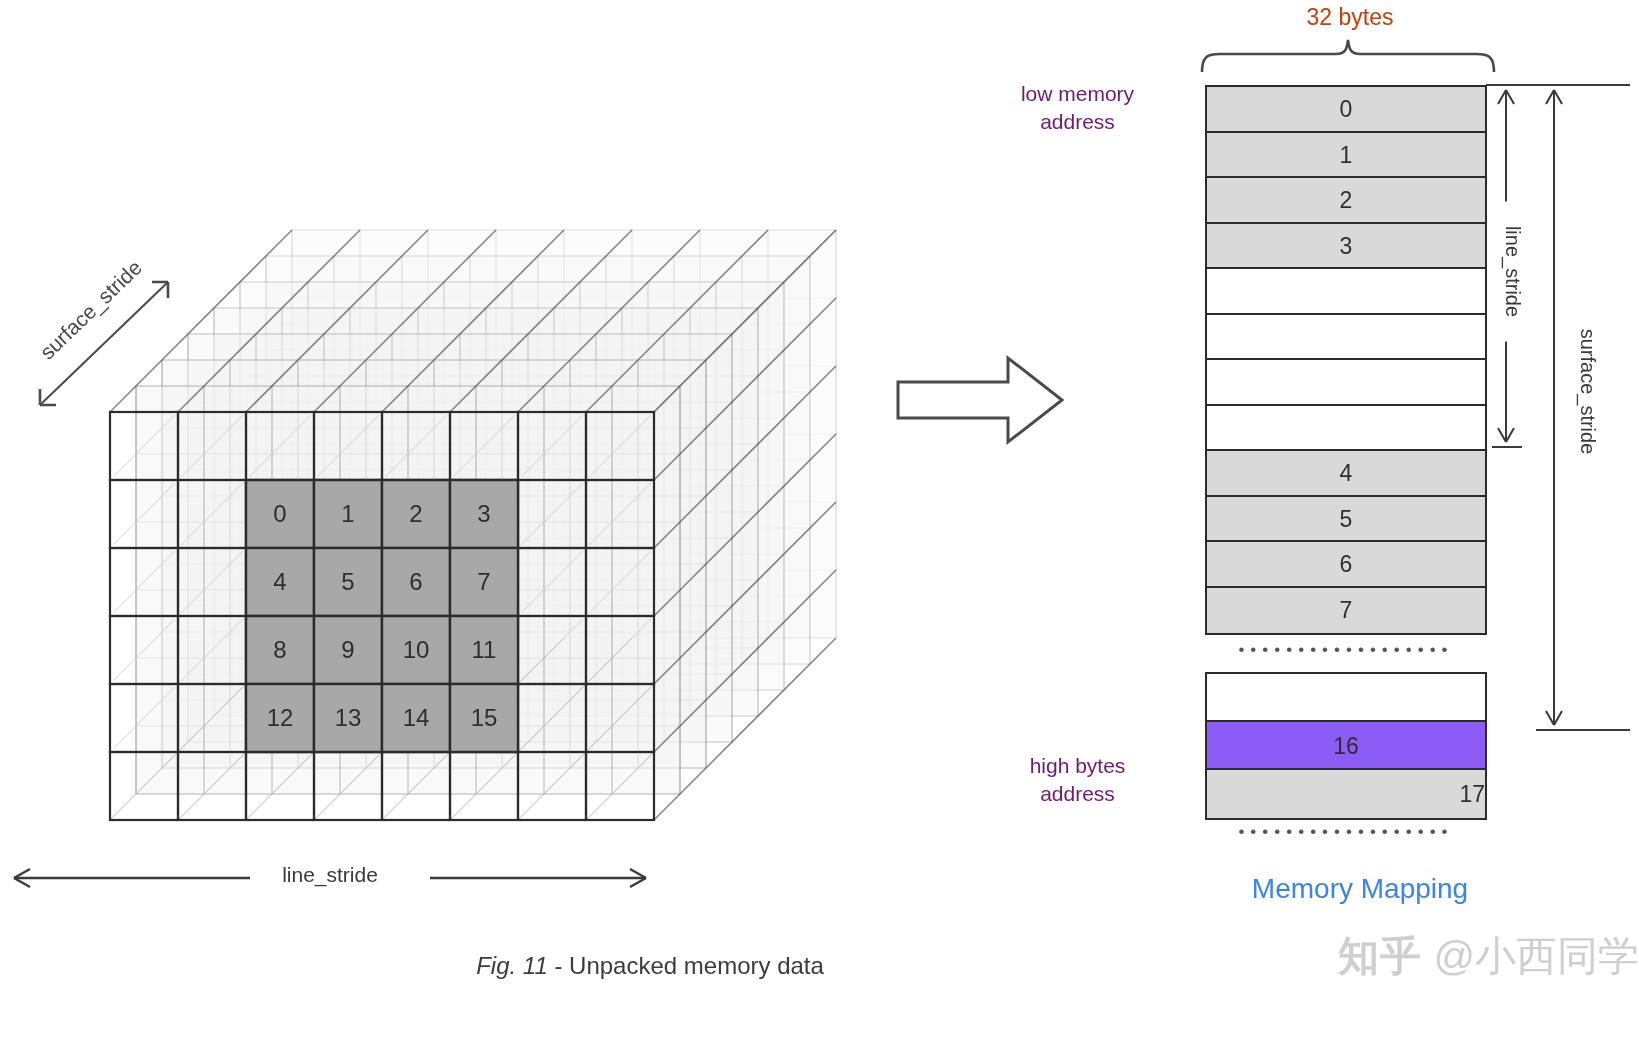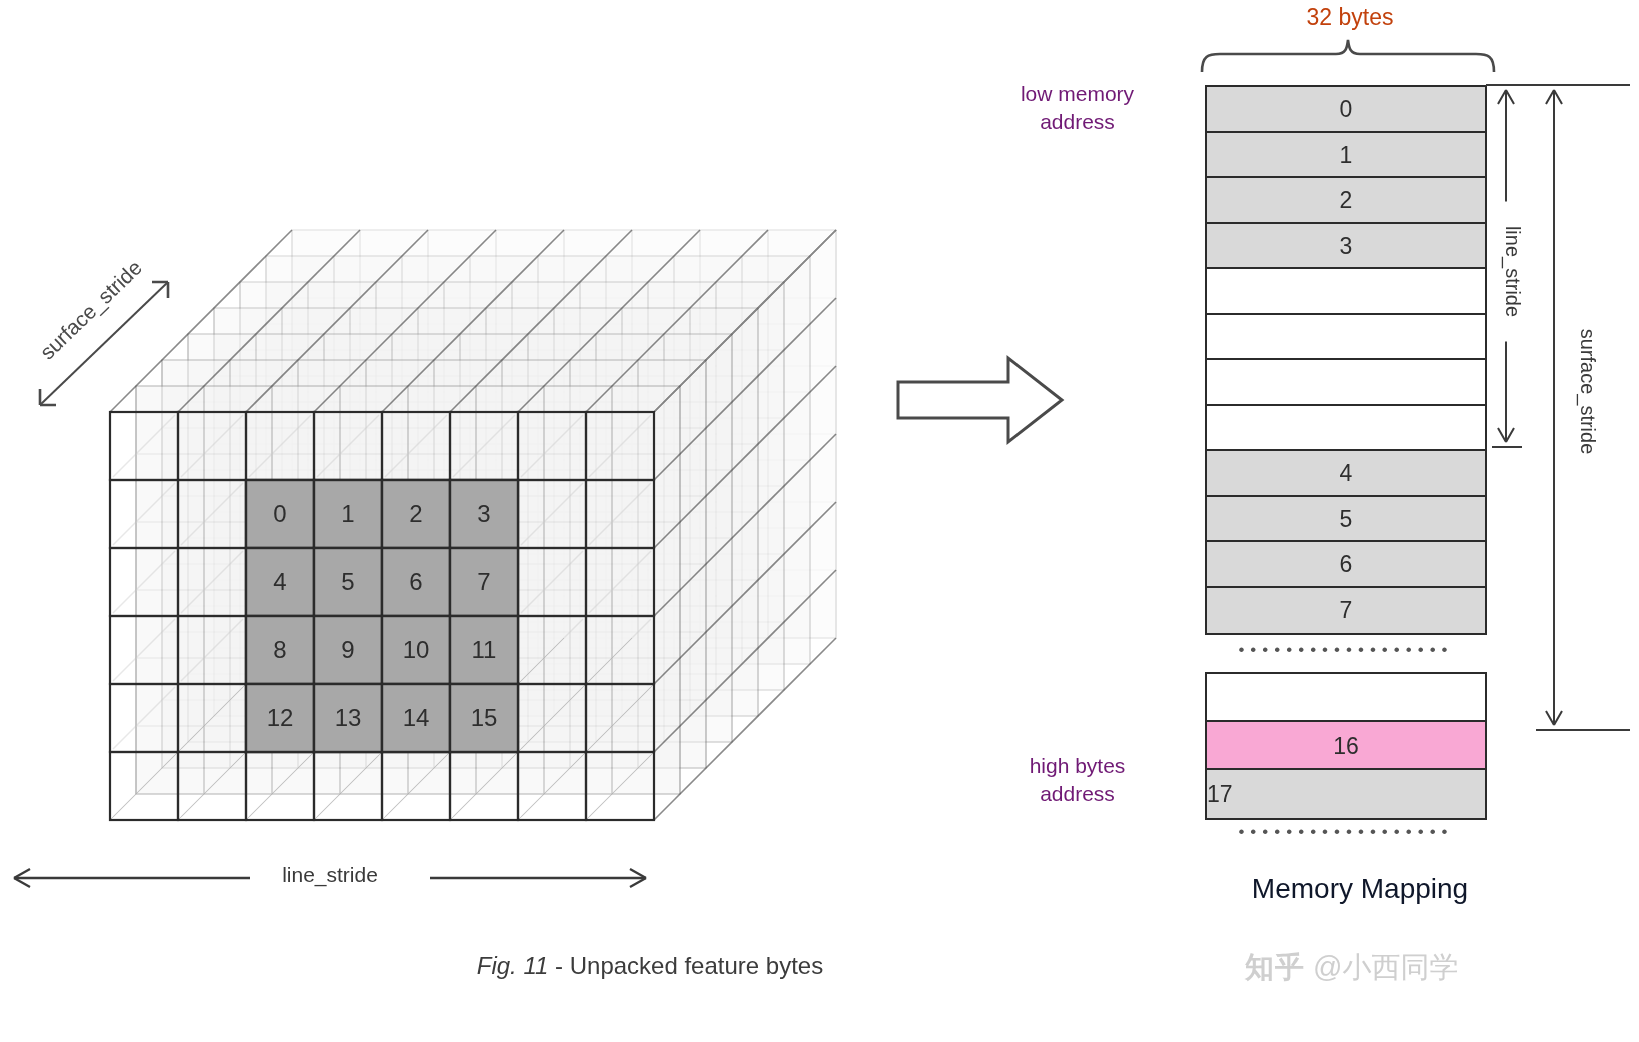--- a/index.html
+++ b/index.html
@@ -7,23 +7,23 @@
        font-family:"Liberation Sans","DejaVu Sans",sans-serif;color:#3a3a3a;}
   .abs{position:absolute;}
   svg{display:block;}
   .lbl{position:absolute;font-size:21px;color:#701a75;line-height:1.35;text-align:center;}
   #cube-wrap{position:absolute;left:0;top:200px;width:900px;height:700px;}
   #mem-wrap{position:absolute;left:960px;top:0;width:679px;height:1000px;}
   .caption{position:absolute;left:0;top:952px;width:1300px;text-align:center;
            font-size:24px;color:#3c3c3c;}
   .caption i{}
   .memtitle{position:absolute;left:1150px;top:873px;width:420px;text-align:center;
-            font-size:28px;color:#0f172a;}
-  .watermark{position:absolute;left:1245px;top:948px;width:394px;
-             font-size:29px;color:#cfcfcf;white-space:nowrap;}
+            font-size:28px;color:#3b82f6;}
+  .watermark{position:absolute;left:1245px;top:929px;width:394px;
+             font-size:41px;color:#cfcfcf;white-space:nowrap;text-align:right;}
   .wm-logo{font-weight:bold;letter-spacing:1px;}
 </style>
 </head>
 <body>
 
 <div id="cube-wrap">
   <svg width="900" height="700" viewBox="0 0 900 700">
     <defs>
       <g id="defsdummy"></g>
     </defs>
@@ -387,22 +387,22 @@
       <div style="height: 45.5px; line-height: 45.5px; text-align: center; font-size: 23px; color: rgb(46, 46, 46); box-sizing: border-box; background: rgb(217, 217, 217); border-bottom: 2.2px solid rgb(43, 43, 43);"><span>5</span></div>
       <div style="height: 45.5px; line-height: 45.5px; text-align: center; font-size: 23px; color: rgb(46, 46, 46); box-sizing: border-box; background: rgb(217, 217, 217); border-bottom: 2.2px solid rgb(43, 43, 43);"><span>6</span></div>
       <div style="height: 45.5px; line-height: 45.5px; text-align: center; font-size: 23px; color: rgb(46, 46, 46); box-sizing: border-box; background: rgb(217, 217, 217);"><span>7</span></div>
     </div>
 
   <div class="abs" style="left:245px;top:640px;width:282px;text-align:center;
               font-size:17px;letter-spacing:6px;color:#555;">••••••••••••••••••</div>
 
   <div class="abs" id="mem-block-bottom" style="left: 245px; top: 672px; width: 282px; border: 2.5px solid rgb(43, 43, 43); box-sizing: border-box;">
       <div style="height: 48px; line-height: 48px; text-align: center; font-size: 23px; color: rgb(46, 46, 46); box-sizing: border-box; background: rgb(255, 255, 255); border-bottom: 2.2px solid rgb(43, 43, 43);"><span></span></div>
-      <div style="height: 48px; line-height: 48px; text-align: center; font-size: 23px; color: rgb(46, 46, 46); box-sizing: border-box; background: #f9a8d4; border-bottom: 2.2px solid rgb(43, 43, 43);"><span>16</span></div>
-      <div style="height: 48px; line-height: 48px; text-align: left; font-size: 23px; color: rgb(46, 46, 46); box-sizing: border-box; background: rgb(217, 217, 217);"><span>17</span></div>
+      <div style="height: 48px; line-height: 48px; text-align: center; font-size: 23px; color: rgb(46, 46, 46); box-sizing: border-box; background: #8b5cf6; border-bottom: 2.2px solid rgb(43, 43, 43);"><span>16</span></div>
+      <div style="height: 48px; line-height: 48px; text-align: right; font-size: 23px; color: rgb(46, 46, 46); box-sizing: border-box; background: rgb(217, 217, 217);"><span>17</span></div>
     </div>
 
   <div class="abs" style="left:245px;top:822px;width:282px;text-align:center;
               font-size:17px;letter-spacing:6px;color:#555;">••••••••••••••••••</div>
 
   <div class="abs" style="left:520px;top:80px;width:160px;height:660px;">
     <svg width="160" height="660" viewBox="0 0 160 660">
 
       <line x1="6" y1="5" x2="150" y2="5" stroke="#3a3a3a" stroke-width="2"></line>
 
@@ -424,14 +424,14 @@
 </div>
 
 <div class="memtitle">Memory Mapping</div>
 
 <div class="watermark">
   <span class="wm-logo">知乎</span>
   <span>@小西同学</span>
 </div>
 
 <div class="caption">
-  <i>Fig. 11</i><span> - </span><span>Unpacked feature bytes</span>
+  <i>Fig. 11</i><span> - </span><span>Unpacked memory data</span>
 </div>
 
 </body></html>

